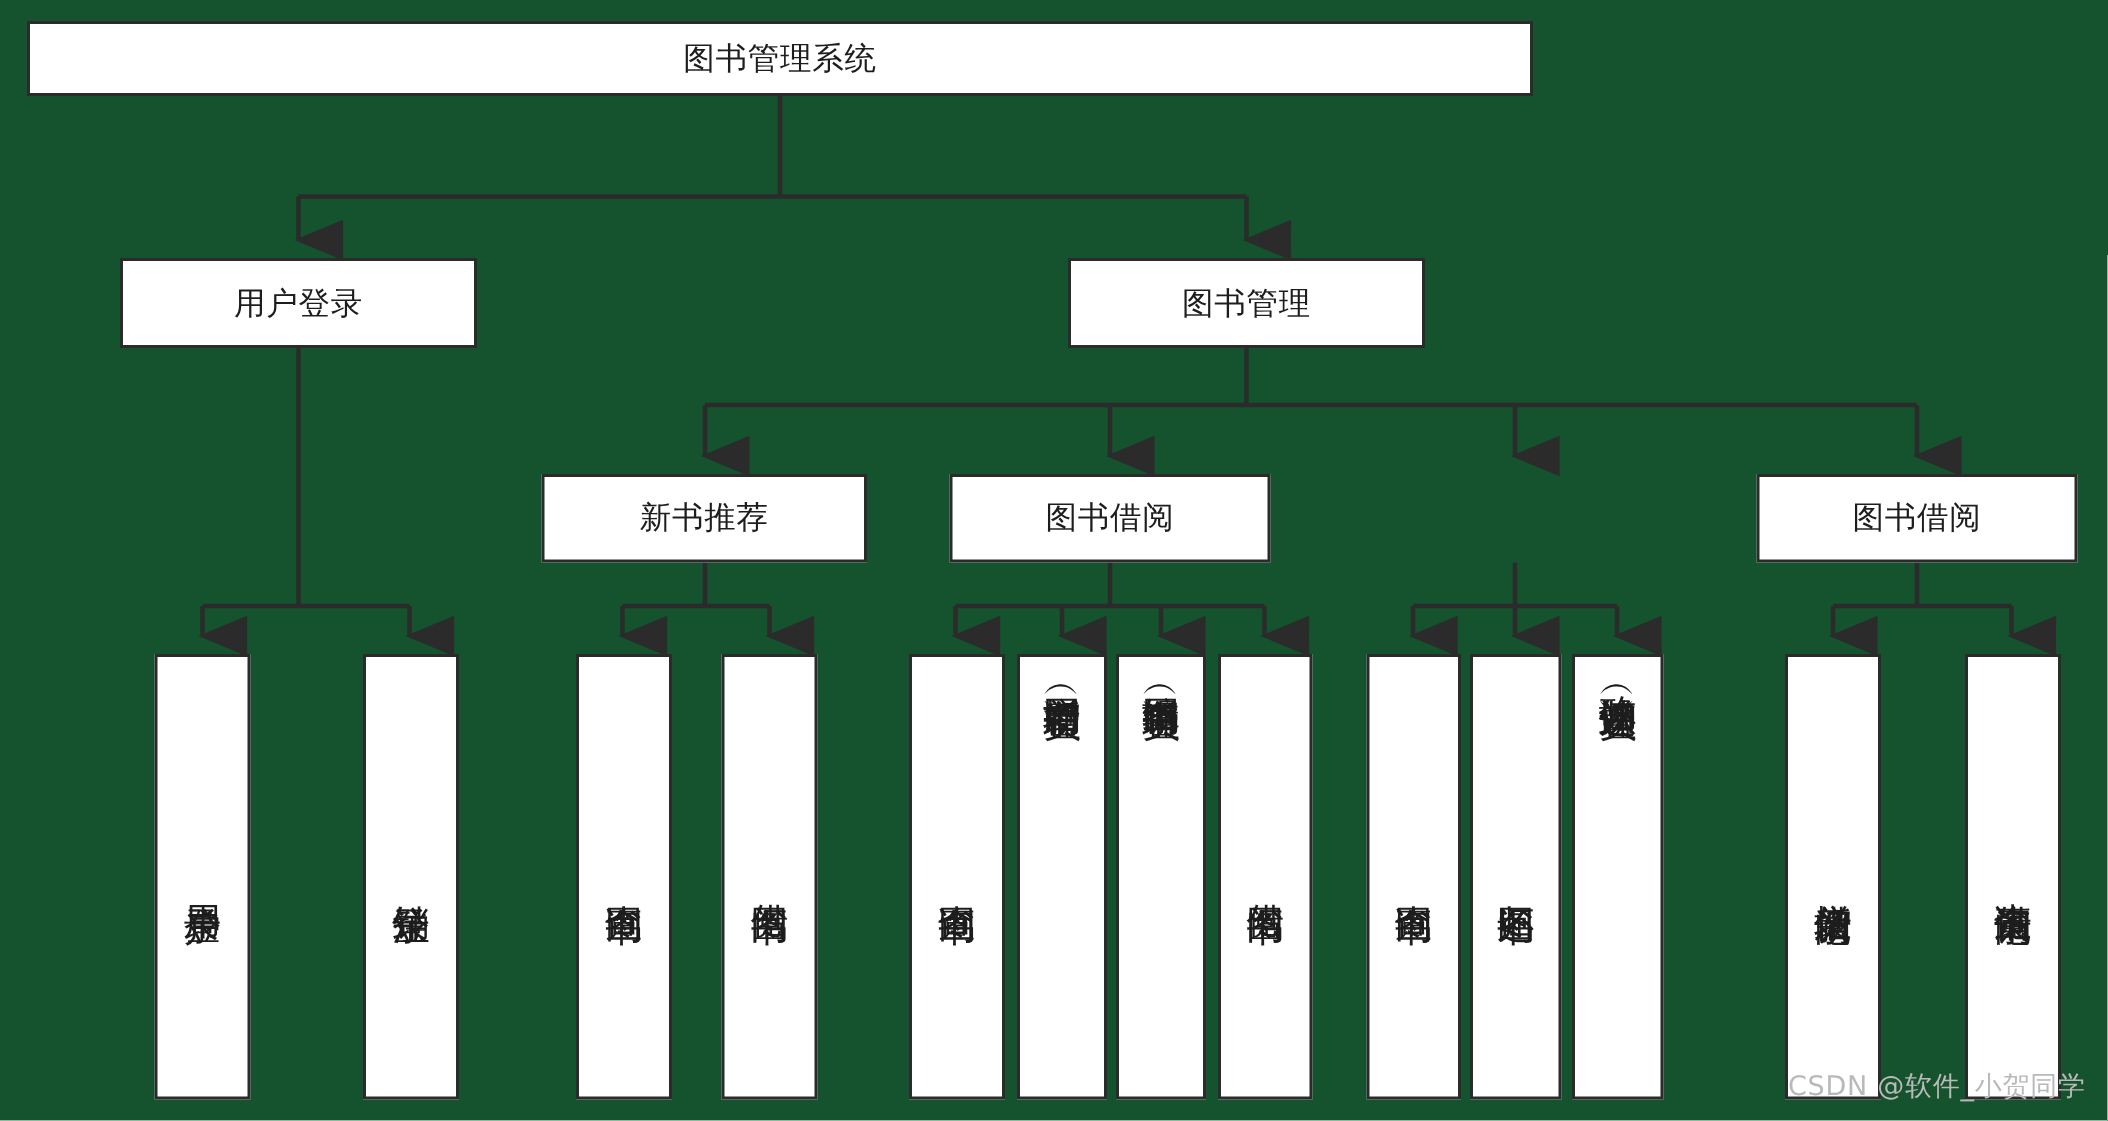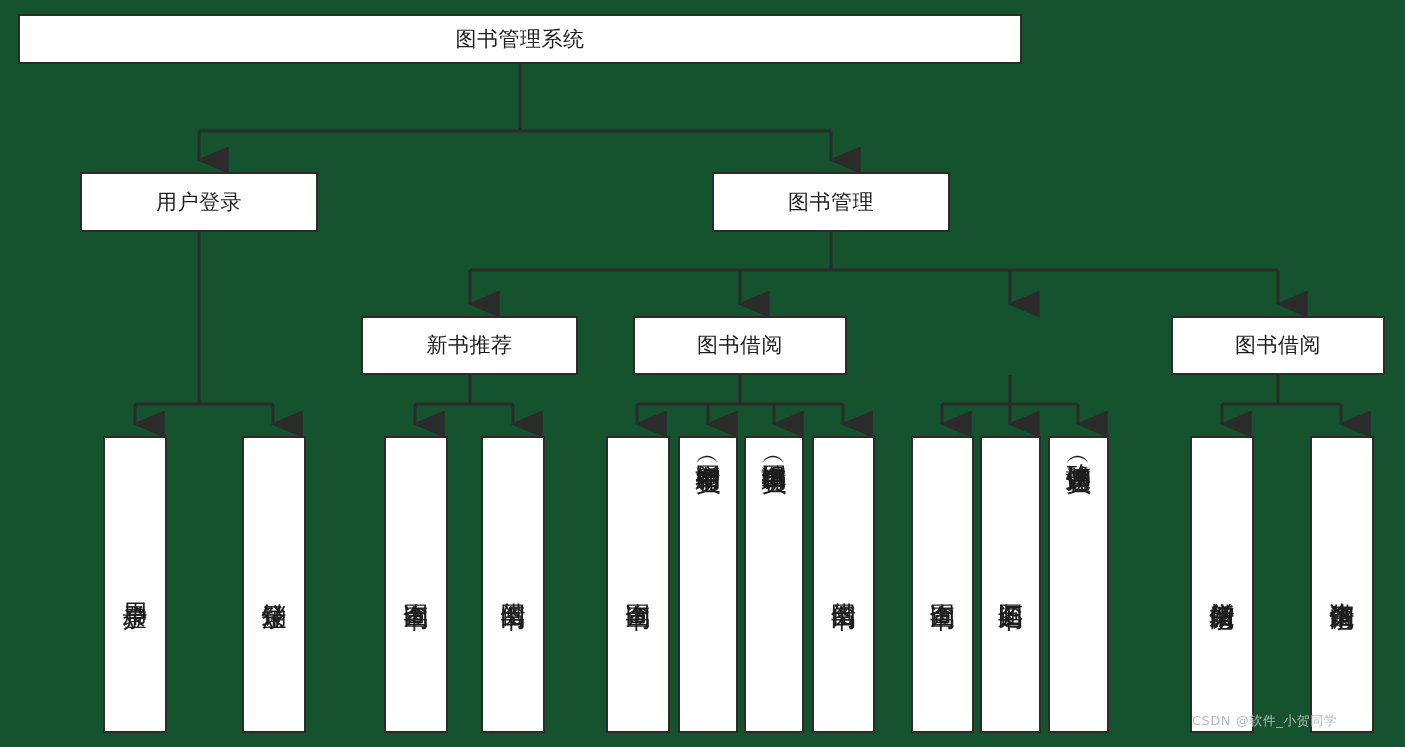--- a/index.html
+++ b/index.html
@@ -58,21 +58,21 @@
     letter-spacing: 1px;
     white-space: normal;
     max-height: 100%;
   }
   .node.leaf.centered {
     align-items: center;
     padding-top: 0;
   }
   .watermark {
     position: absolute;
-    font-size: 13px;
+    font-size: 18px;
     color: #b9b9b9;
     letter-spacing: 0.5px;
     white-space: nowrap;
     z-index: 6;
     font-family: "DejaVu Sans", "Liberation Sans", sans-serif;
   }
 </style>
 </head>
 <body>
 

